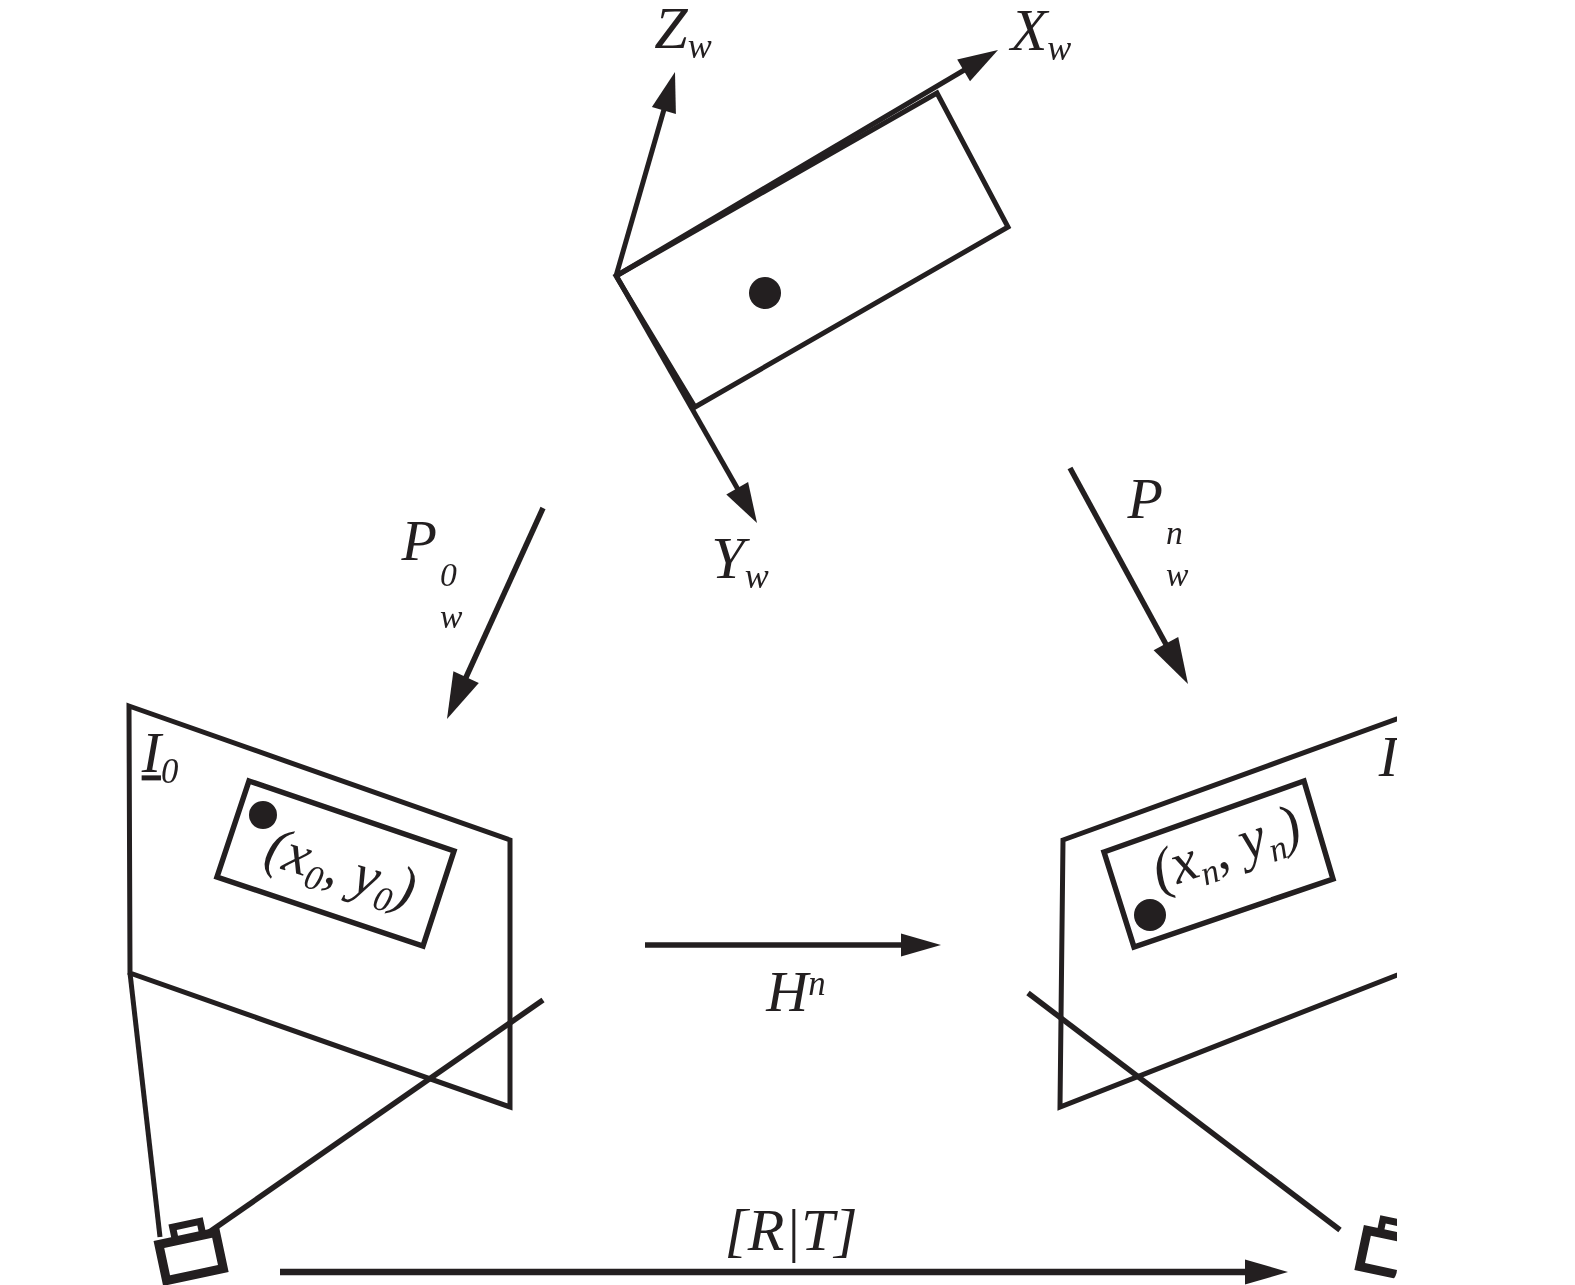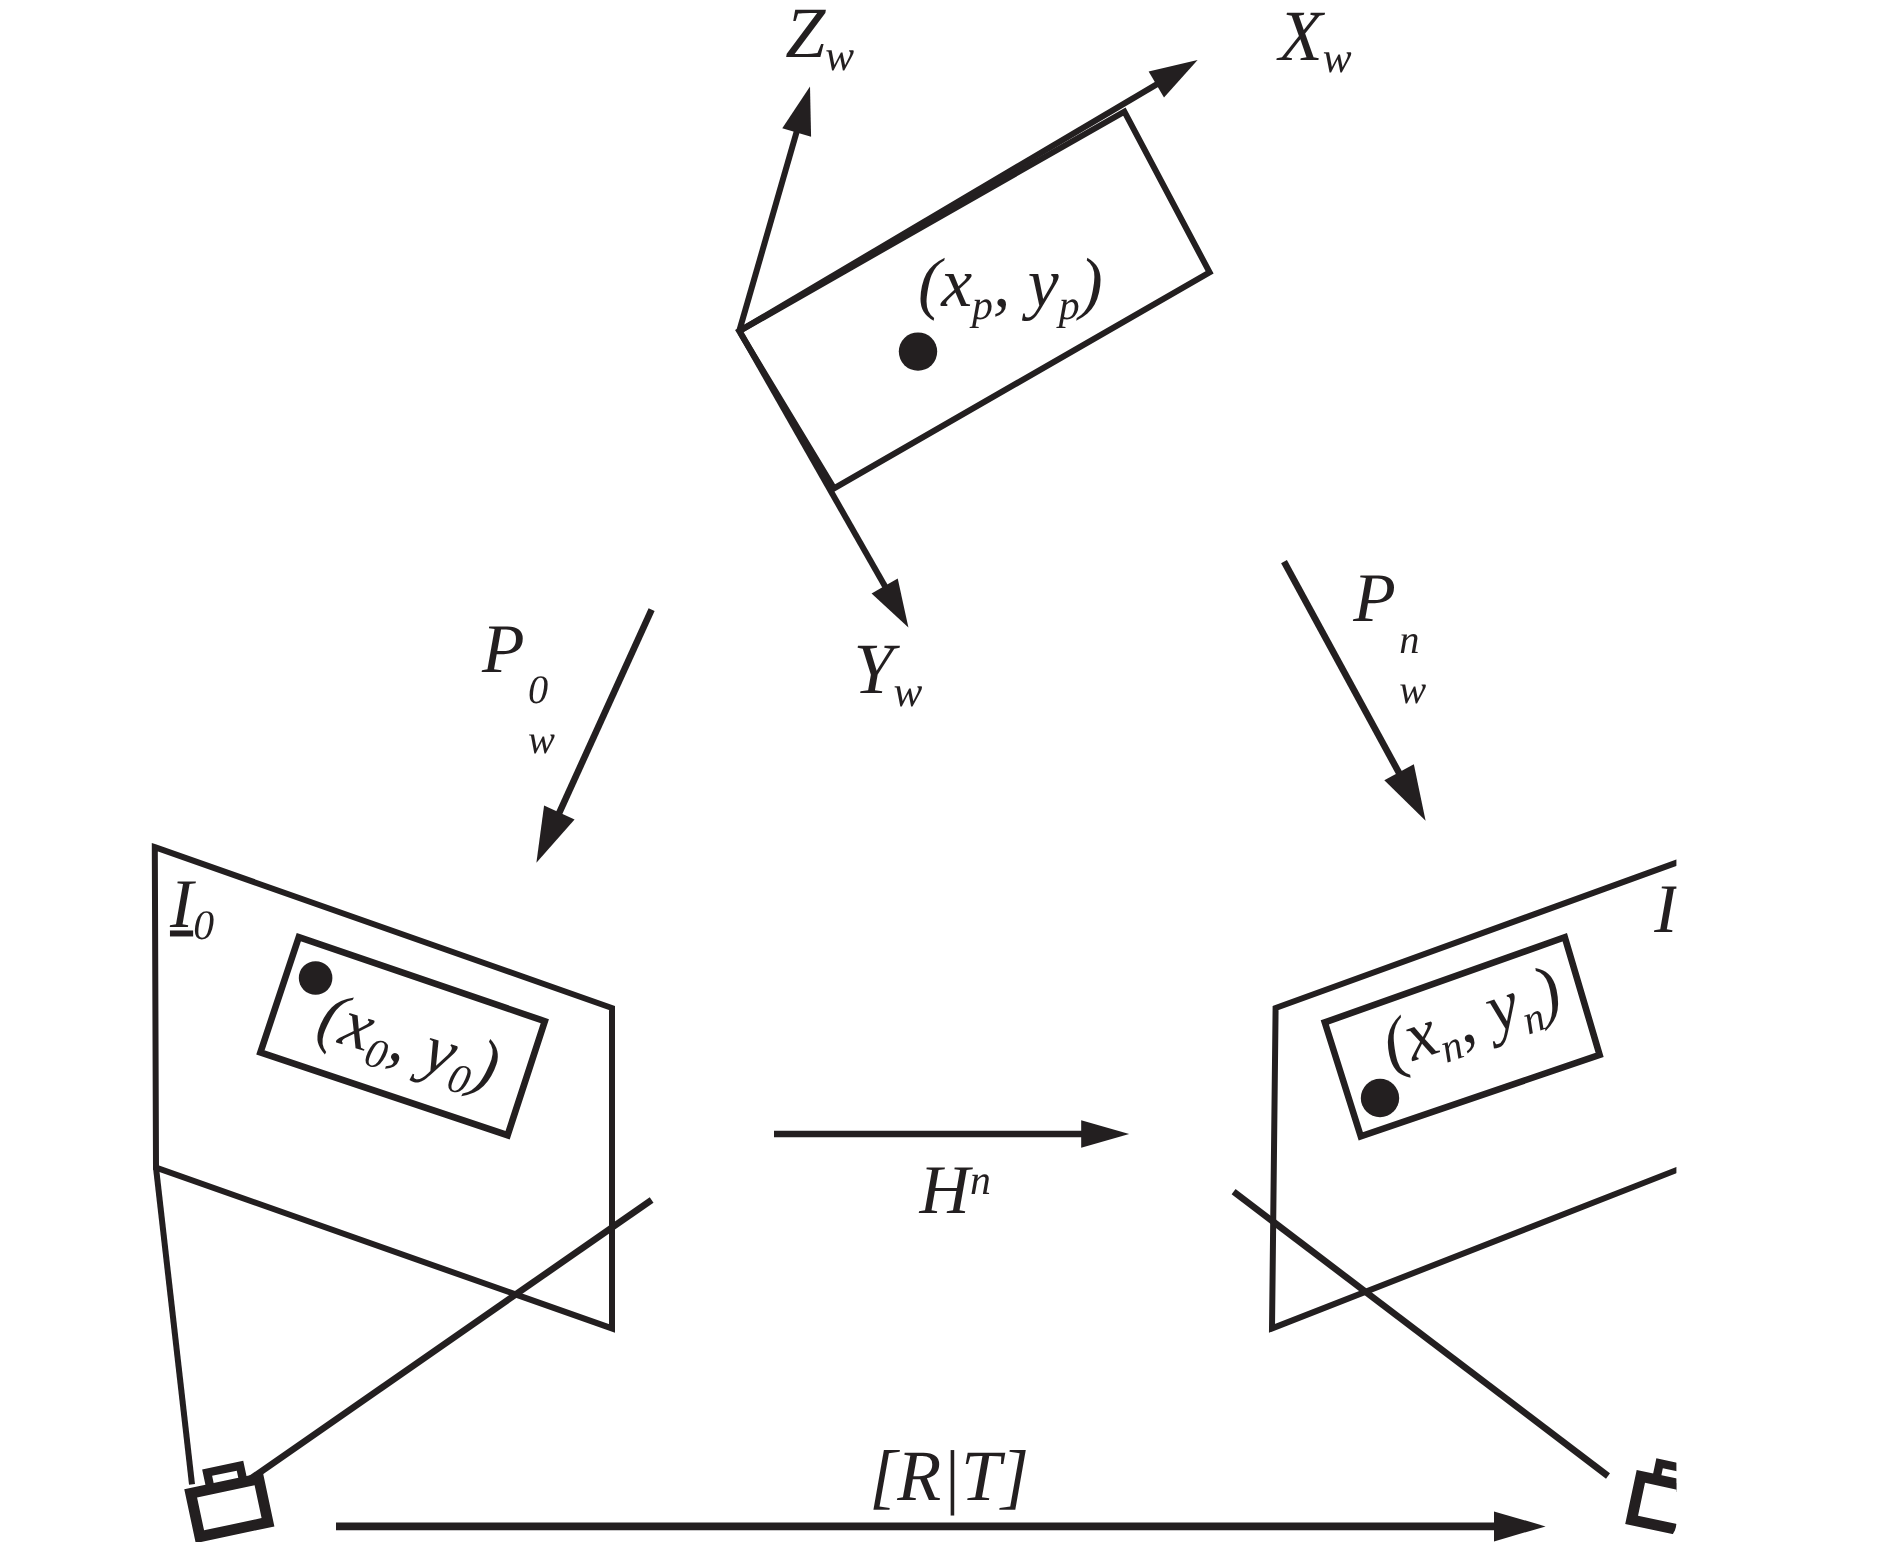--- a/index.html
+++ b/index.html
@@ -89,23 +89,22 @@
     <g transform="translate(1392,1254) scale(-1,1) rotate(-12)">
       <rect x="-12" y="-32" width="28" height="17" fill="#ffffff" stroke="currentColor" stroke-width="7"></rect>
       <rect x="-29" y="-18" width="58" height="37" fill="#ffffff" stroke="currentColor" stroke-width="9"></rect>
     </g>
 
     <line x1="280" y1="1272" x2="1250" y2="1272" stroke="currentColor" stroke-width="6.5"></line>
     <polygon points="1288,1272 1245,1259.5 1245,1284.5" fill="currentColor"></polygon>
   </svg>
 
   <div class="lbl big" style="left:683px;  top:31px;"><span>Z</span><span class="sub">w</span></div>
-  <div class="lbl big" style="left:1096px; top:33px;"><span>X</span><span class="sub">w</span></div>
+  <div class="lbl big" style="left:1041px; top:33px;"><span>X</span><span class="sub">w</span></div>
   <div class="lbl big" style="left:740px;  top:561px;"><span>Y</span><span class="sub">w</span></div>
-  <div class="lbl" style="left:842px;  top:240px;"><span>(x</span><span class="sub">p</span><span>, y</span><span class="sub">p</span><span>)</span></div>
   <div class="lbl" style="left:432px;  top:573px;"><span>P</span><span class="stack">
         <span>0</span>
         <span>w</span>
       </span></div>
   <div class="lbl" style="left:1158px; top:531px;"><span>P</span><span class="stack">
         <span>n</span>
         <span>w</span>
       </span></div>
   <div class="lbl" style="left:160px;  top:757px;text-decoration:underline;"><span>I</span><span class="sub">0</span></div>
   <div class="lbl" style="left:1397px; top:761px;"><span>I</span><span class="sub">n</span></div>

